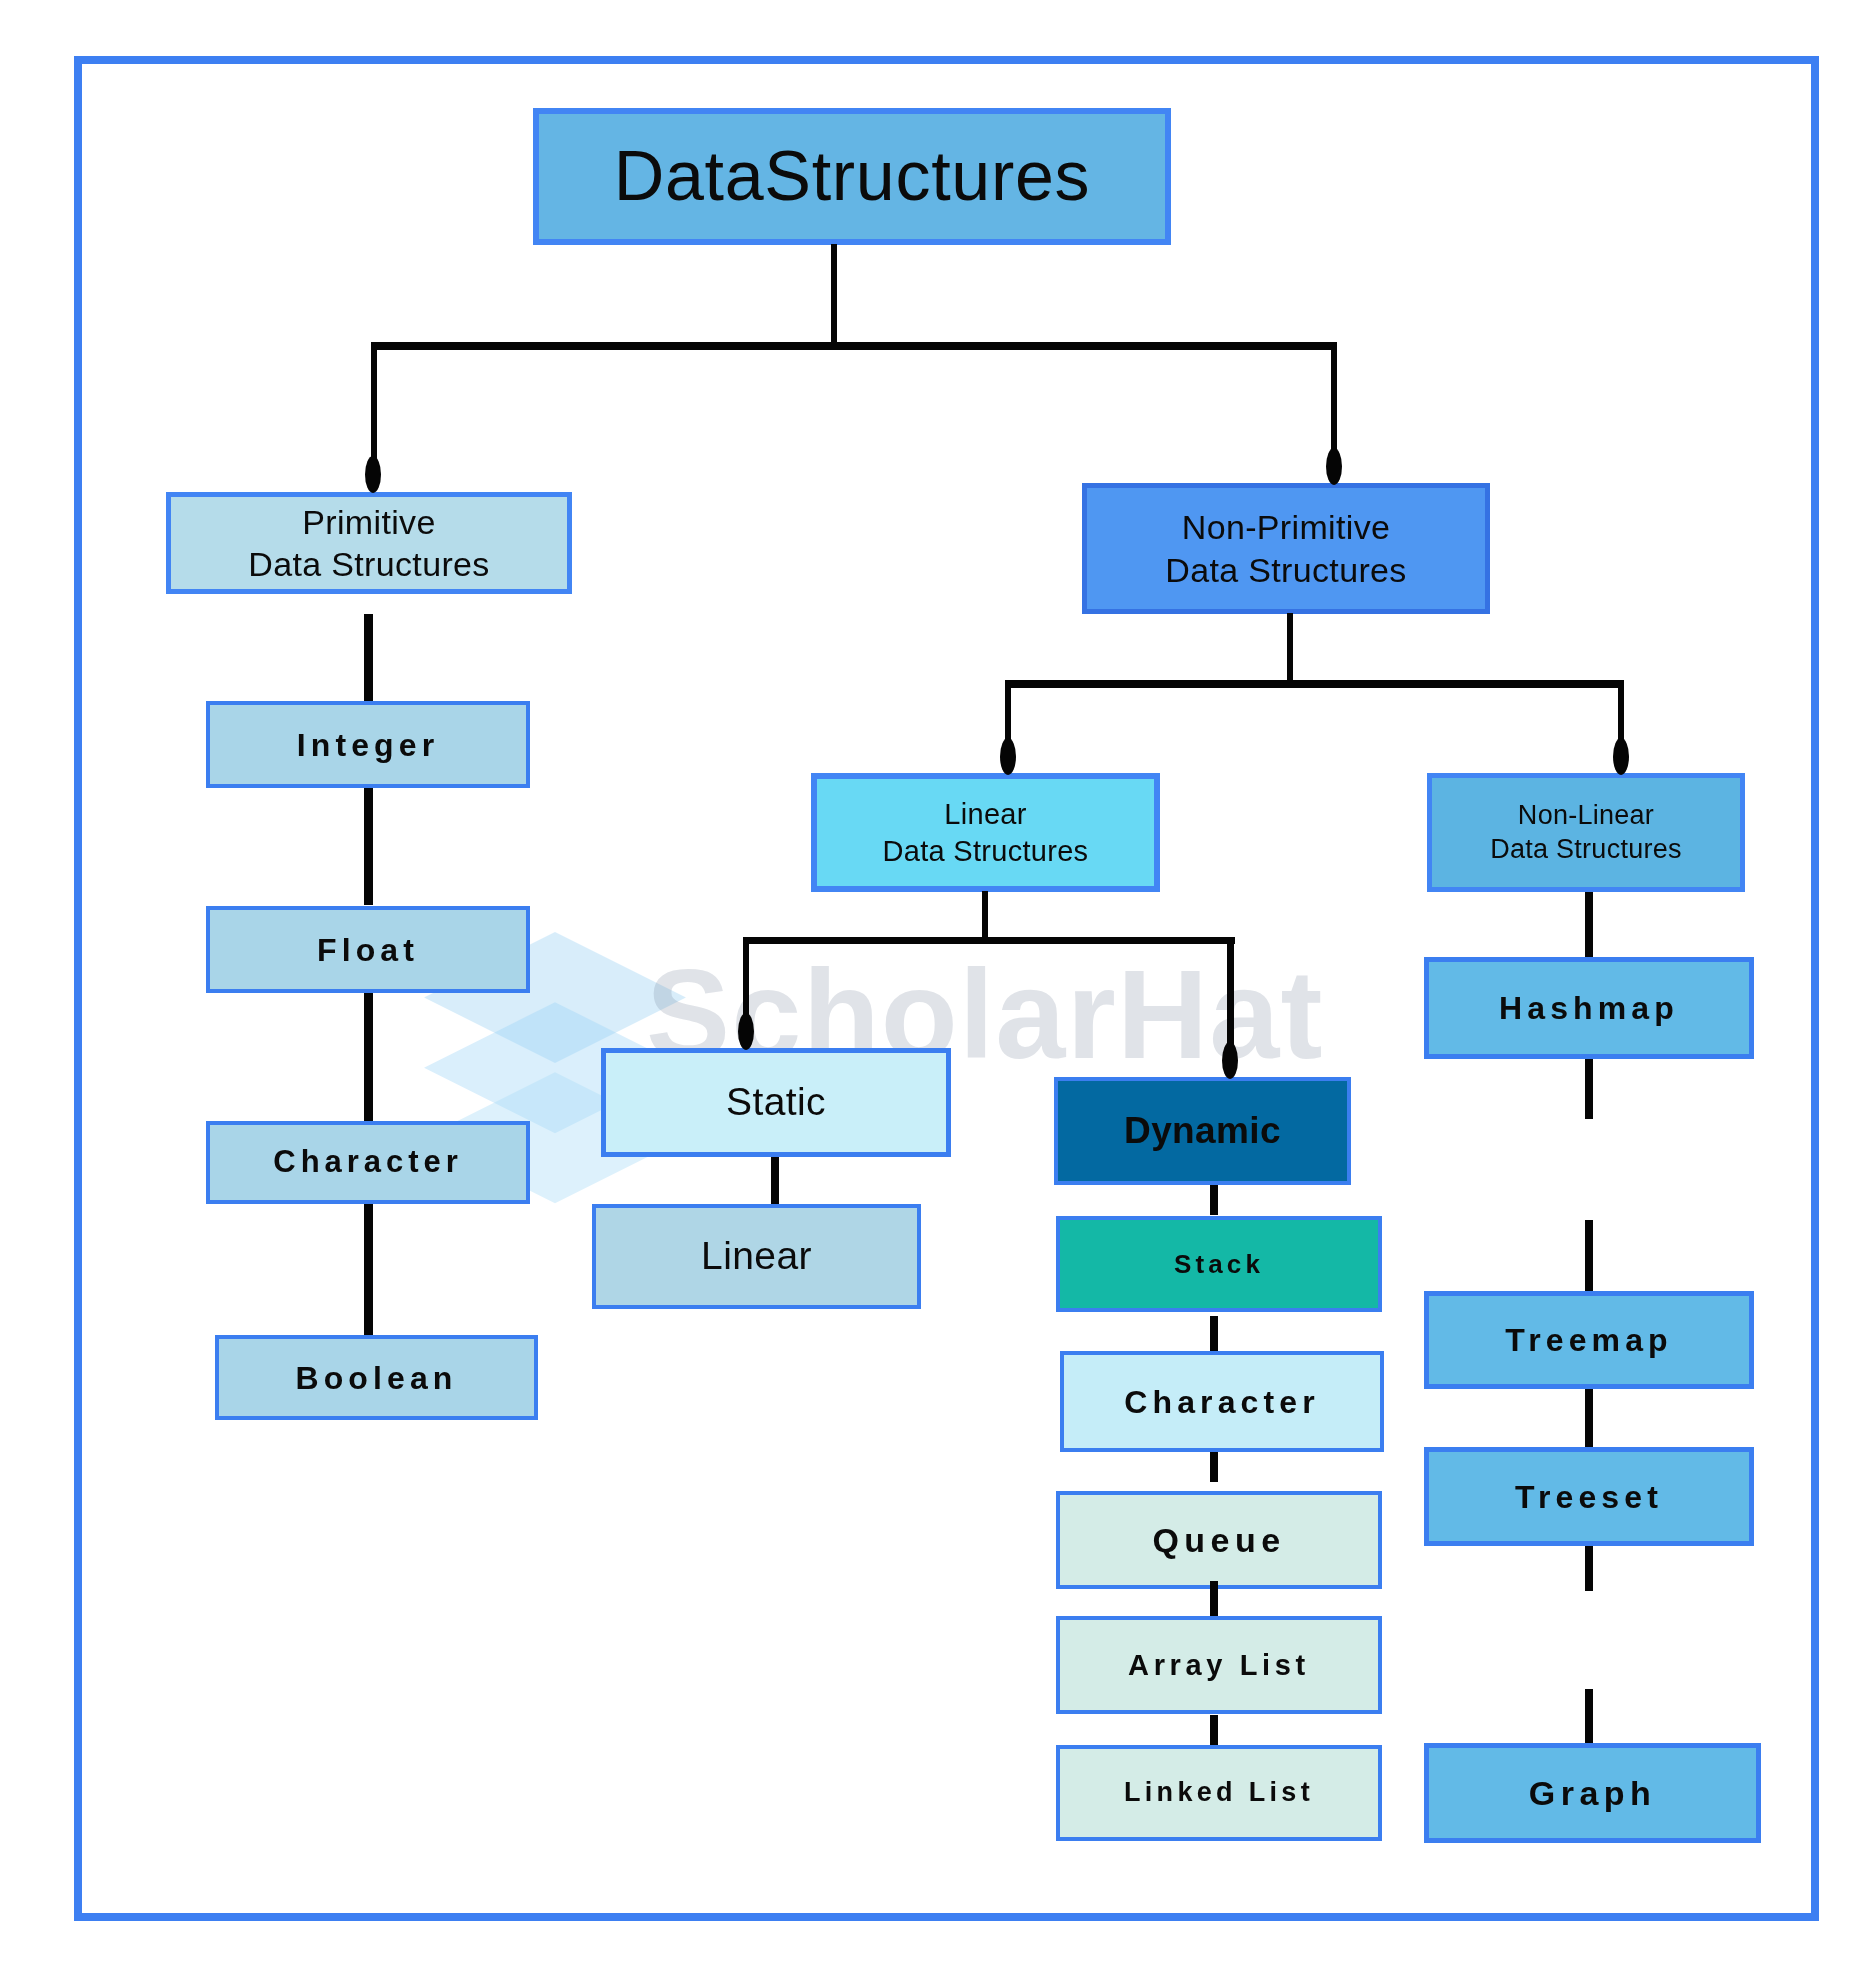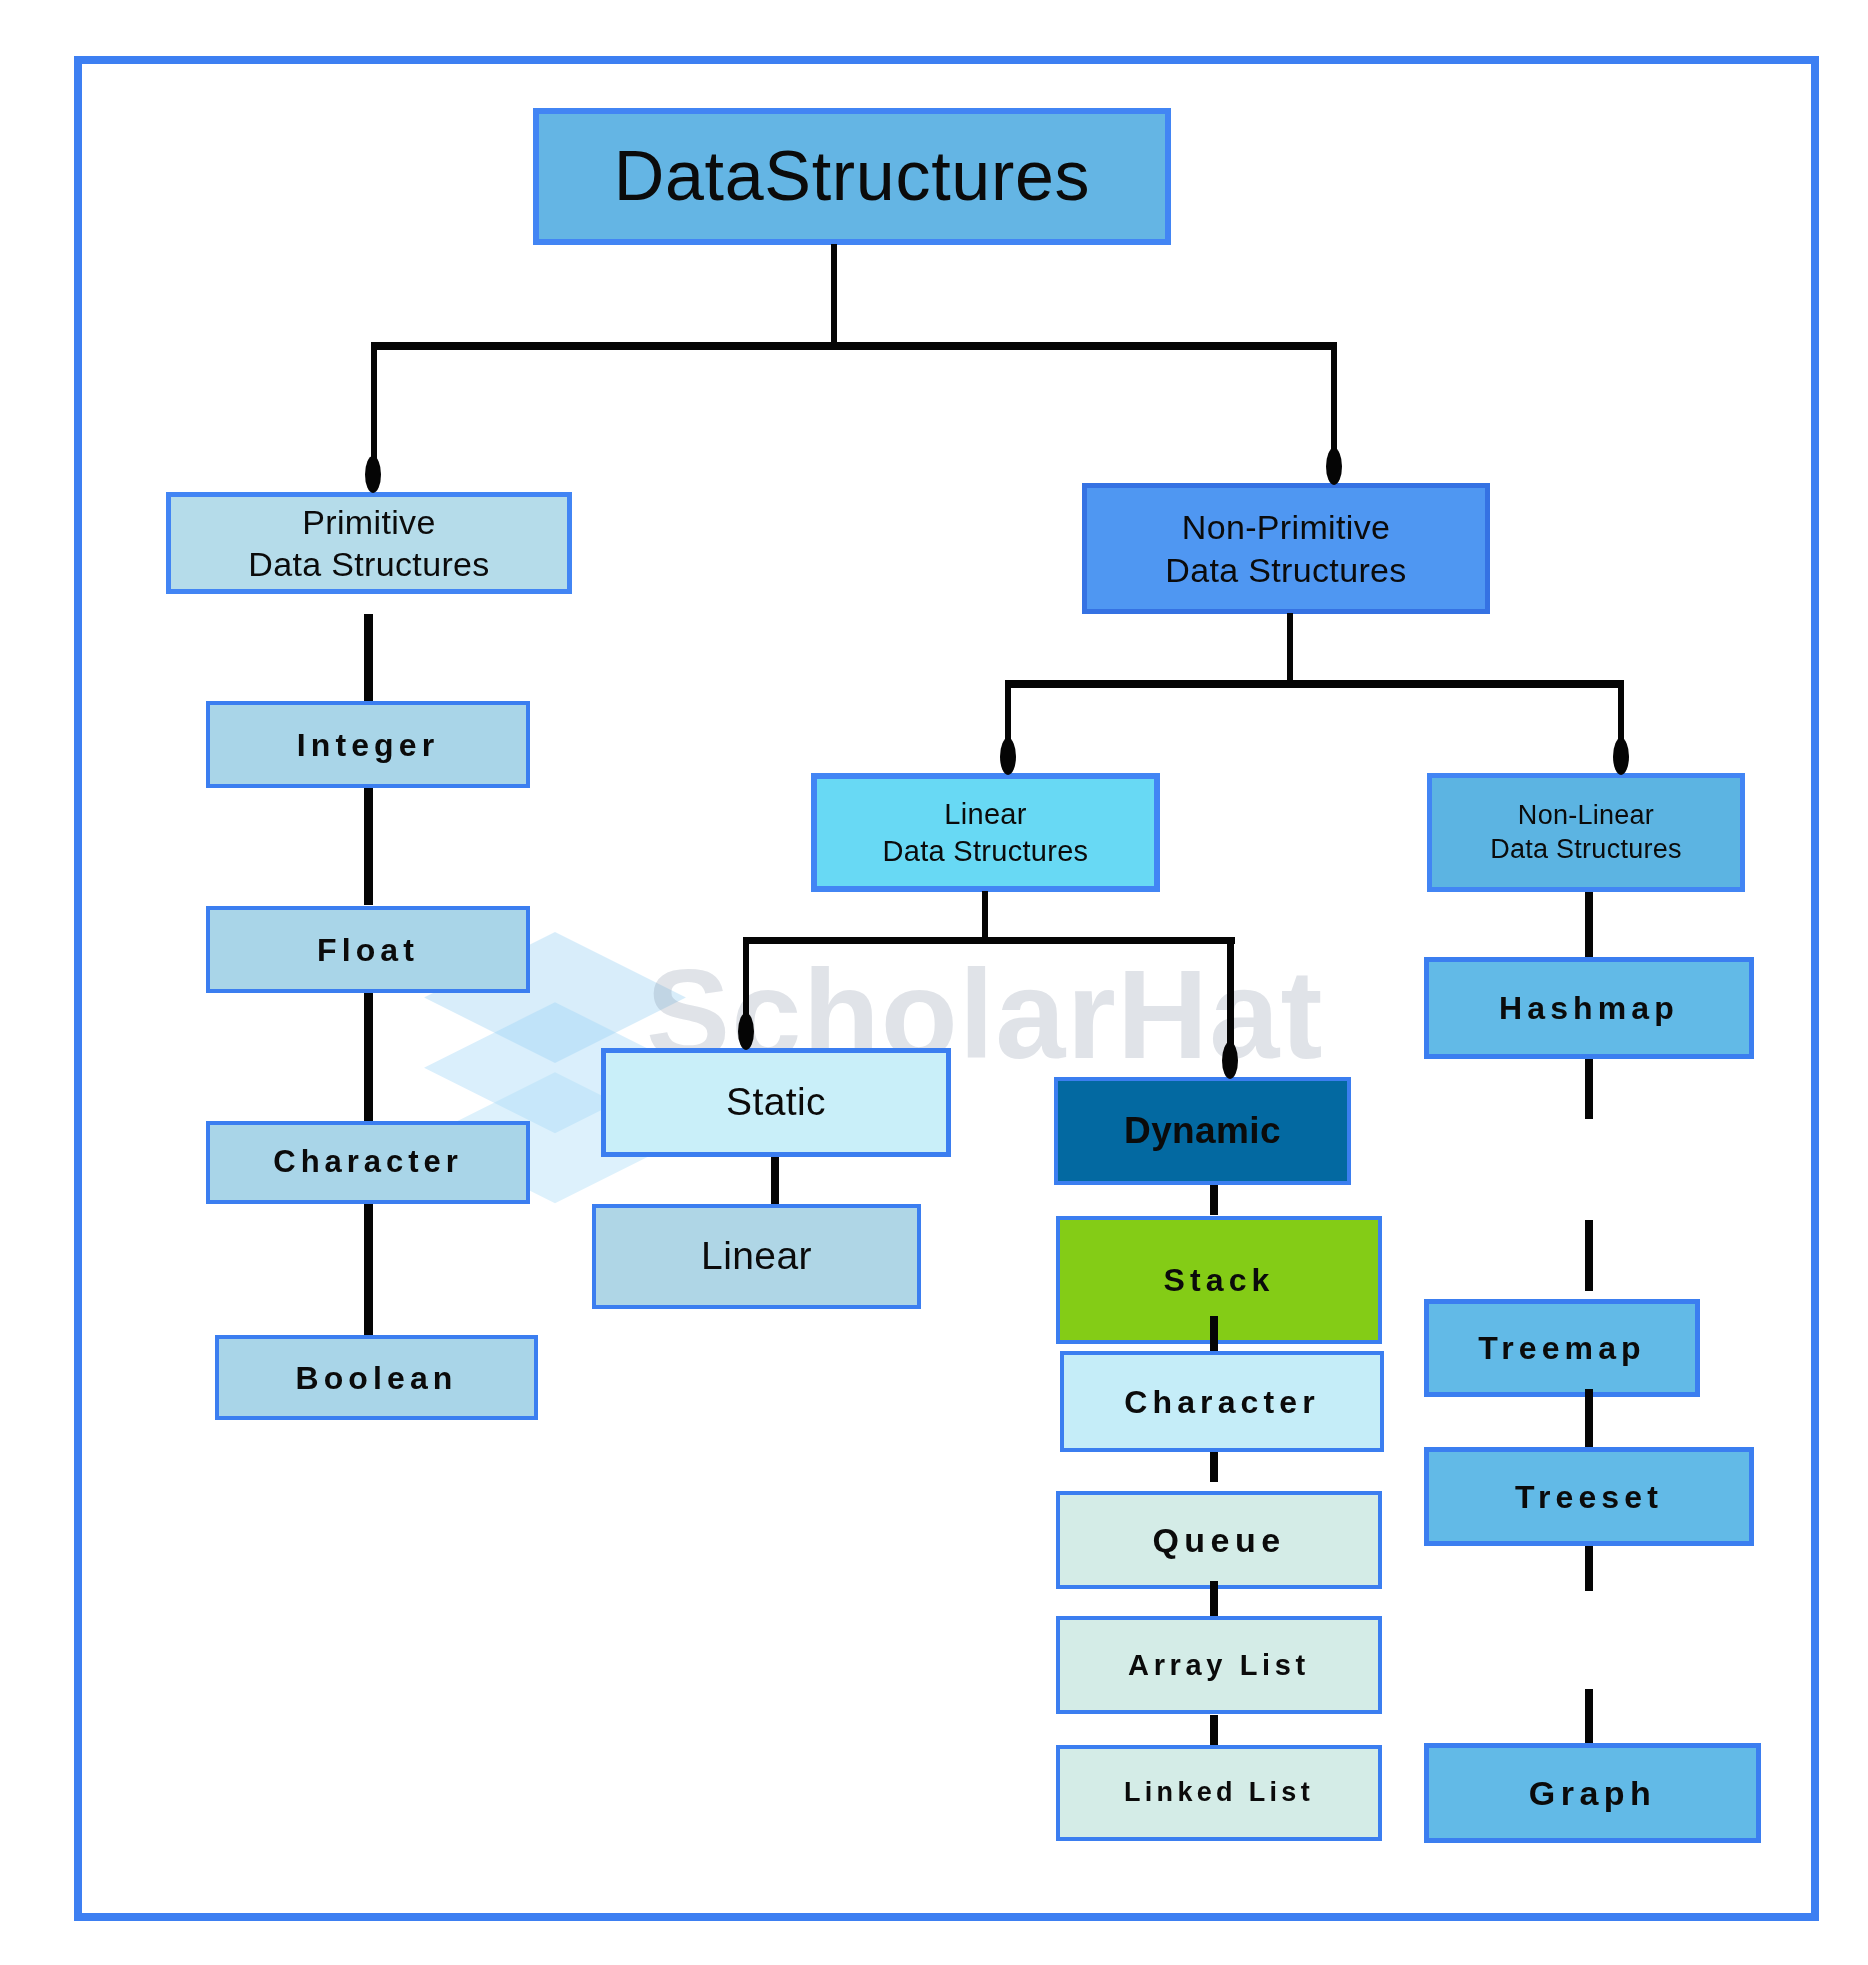--- a/index.html
+++ b/index.html
@@ -28,29 +28,29 @@
 
   .n-integer{left:206px;top:701px;width:324px;height:87px;background:#a9d5e8;border:4.7px solid #3b7ef0;font-size:32px;}
   .n-float{left:206px;top:906px;width:324px;height:87px;background:#a9d5e8;border:4.7px solid #3b7ef0;font-size:32px;}
   .n-character-l{left:206px;top:1121px;width:324px;height:83px;background:#a9d5e8;border:4.7px solid #3b7ef0;font-size:31px;}
   .n-boolean{left:215px;top:1335px;width:323px;height:85px;background:#a9d5e8;border:4.7px solid #3b7ef0;font-size:32px;}
 
   .n-static{left:601px;top:1048px;width:350px;height:109px;background:#c9eff9;border:5.6px solid #3b7ef0;font-size:39px;}
   .n-array{left:592px;top:1204px;width:329px;height:105px;background:#afd6e6;border:4.7px solid #3b7ef0;font-size:39px;}
 
   .n-dynamic{left:1054px;top:1077px;width:297px;height:108px;background:#0369a1;border:4.7px solid #3b7ef0;font-size:37px;font-weight:bold;}
-  .n-stack{left:1056px;top:1216px;width:326px;height:128px;background:#84cc16;border:4.7px solid #3b7ef0;font-size:32px;}
+  .n-stack{left:1056px;top:1216px;width:326px;height:96px;background:#14b8a6;border:4.7px solid #3b7ef0;font-size:26px;}
   .n-character-m{left:1060px;top:1351px;width:324px;height:101px;background:#c5edf8;border:4.7px solid #3b7ef0;font-size:32px;}
   .n-queue{left:1056px;top:1483px;width:326px;height:98px;background:#d4ece7;border:4.7px solid #3b7ef0;font-size:34px;margin-top:8px;}
   .n-arraylist{left:1056px;top:1616px;width:326px;height:98px;background:#d4ece7;border:4.7px solid #3b7ef0;font-size:29px;}
   .n-linkedlist{left:1056px;top:1745px;width:326px;height:96px;background:#d4ece7;border:4.7px solid #3b7ef0;font-size:27px;}
 
   .n-hashmap{left:1424px;top:957px;width:330px;height:102px;background:#62bae7;border:5.2px solid #3b7ef0;font-size:32px;}
   .n-hashset{left:1424px;top:1119px;width:330px;height:101px;background:#62bae7;border:5.2px solid #3b7ef0;font-size:32px;}
-  .n-treemap{left:1424px;top:1291px;width:276px;height:98px;background:#62bae7;border:5.2px solid #3b7ef0;font-size:32px;margin-top:8px;}
+  .n-treemap{left:1424px;top:1291px;width:330px;height:98px;background:#62bae7;border:5.2px solid #3b7ef0;font-size:32px;}
   .n-treeset{left:1424px;top:1447px;width:330px;height:99px;background:#62bae7;border:5.2px solid #3b7ef0;font-size:32px;}
   .n-tree{left:1415px;top:1590px;width:329px;height:99px;background:#62bae7;border:5.2px solid #3b7ef0;font-size:34px;}
   .n-graph{left:1424px;top:1743px;width:337px;height:100px;background:#62bae7;border:5.2px solid #3b7ef0;font-size:34px;}
 
   
   .line{position:absolute;background:#050505;z-index:4;}
   .dot{position:absolute;width:16px;height:37px;background:#050505;border-radius:50%;z-index:5;}
 
   
   .wm-text{

